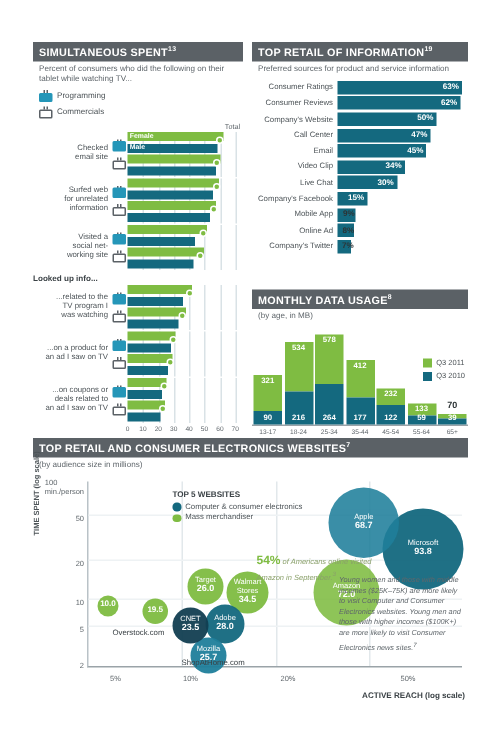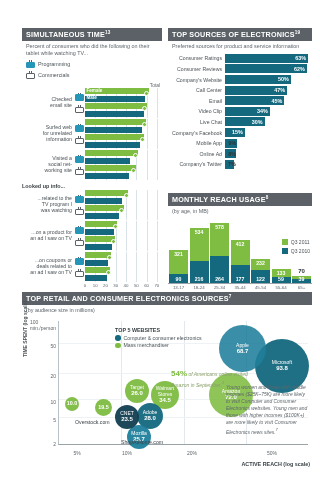--- a/index.html
+++ b/index.html
@@ -115,21 +115,21 @@
               color: #5f666b; font-style: italic; line-height: 1.42; }
   .olabel { position: absolute; font-size: 5.2px; color: #3a4145; white-space: nowrap; }
 </style>
 </head>
 <body>
 
 <div class="page">
 
   <div class="panel-tl">
     <div class="bar-head">
-      <span>SIMULTANEOUS TIME</span><sup>13</sup>
+      <span>SIMULTANEOUS SPENT</span><sup>13</sup>
     </div>
     <div class="subcap">Percent of consumers who did the following on their tablet while watching TV...</div>
 
     <div class="legend-row">
       <span class="tv on">
           <span class="ant"></span>
           <span class="scr"></span>
         </span>
       <span class="lbl">Programming</span>
     </div>
@@ -435,21 +435,21 @@
               <span style="left: 80%;">60</span>
               <span style="left: 93.3333%;">70</span>
             </div>
         </div>
       </div>
     </div>
   </div>
 
   <div class="panel-tr">
     <div class="bar-head">
-      <span>TOP SOURCES OF ELECTRONICS</span><sup>19</sup>
+      <span>TOP RETAIL OF INFORMATION</span><sup>19</sup>
     </div>
     <div class="subcap">Preferred sources for product and service information</div>
     <div id="src-rows" style="margin-top:4px">
         <div class="hrow">
           <div class="hl">Consumer Ratings</div>
           <div class="htrack">
             <div class="hf" style="width: 95.4545%; background: rgb(20, 105, 127);">
               <span class="hv">63%</span>
             </div>
           </div>
@@ -532,21 +532,21 @@
             <div class="hf" style="width: 10.6061%; background: rgb(20, 105, 127);">
               <span class="hv out" style="left: calc(10.6061% + 2px);">7%</span>
             </div>
           </div>
         </div>
       </div>
   </div>
 
   <div class="panel-md">
     <div class="bar-head">
-      <span>MONTHLY REACH USAGE</span><sup>8</sup>
+      <span>MONTHLY DATA USAGE</span><sup>8</sup>
     </div>
     <div class="subcap">(by age, in MB)</div>
     <div style="position:relative">
       <div class="mduleg">
         <div>
           <i style="background:#7fbc42"></i>
           <span>Q3 2011</span>
         </div>
         <div>
           <i style="background:#14697f"></i>
@@ -618,21 +618,21 @@
           <span>35-44</span>
           <span>45-54</span>
           <span>55-64</span>
           <span>65+</span>
         </div>
     </div>
   </div>
 
   <div class="panel-bt">
     <div class="bar-head">
-      <span>TOP RETAIL AND CONSUMER ELECTRONICS SOURCES</span><sup>7</sup>
+      <span>TOP RETAIL AND CONSUMER ELECTRONICS WEBSITES</span><sup>7</sup>
     </div>
     <div class="subcap">(by audience size in millions)</div>
 
     <div class="scatter">
       <div class="ylab">TIME SPENT (log scale)</div>
       <div class="ytickwrap">
         <div class="ytick" style="top:2px">100 min./person</div>
         <div class="ytick" style="top:26px">50</div>
         <div class="ytick" style="top:56px">20</div>
         <div class="ytick" style="top:82px">10</div>

